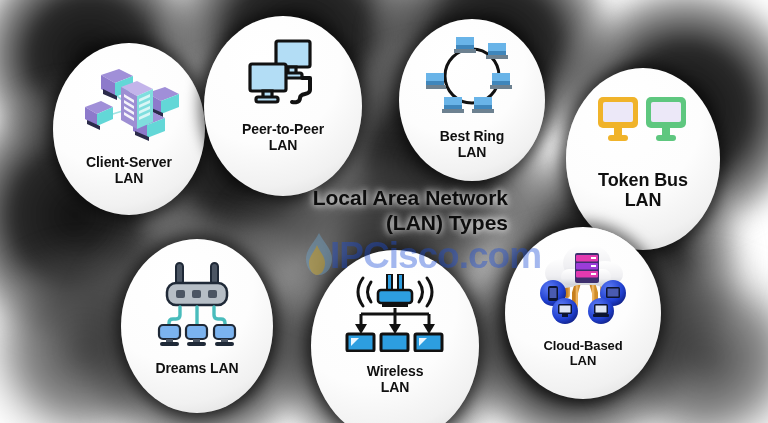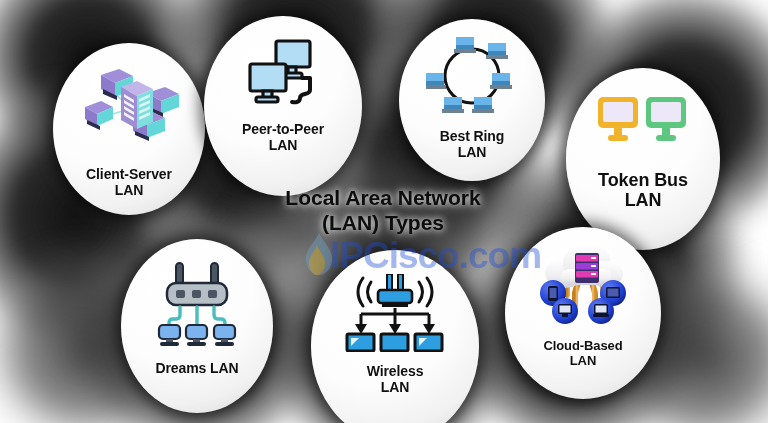--- a/index.html
+++ b/index.html
@@ -56,21 +56,21 @@
     color: #101010;
     line-height: 1.12;
     letter-spacing: -0.1px;
     white-space: pre-line;
   }
 
   
   .headline {
     position: absolute;
     z-index: 5;
-    text-align: center;
+    text-align: right;
     font-weight: bold;
     color: #0d0d0d;
     line-height: 1.18;
     white-space: pre-line;
     text-shadow: 0 0 6px rgba(255,255,255,0.85), 0 0 12px rgba(255,255,255,0.7);
   }
 
   
   .watermark {
     position: absolute;
@@ -187,21 +187,21 @@
           </g>
           <g fill="#e9fbfb" opacity="0.85">
             <polygon points="66,36 77,31 77,34 66,39"></polygon>
             <polygon points="66,42 77,37 77,40 66,45"></polygon>
             <polygon points="66,48 77,43 77,46 66,51"></polygon>
             <polygon points="66,54 77,49 77,52 66,57"></polygon>
           </g>
         </g>
       </svg>
     </div>
-    <div class="caption" style="font-size:14px; margin-top:20px;">Client-Server
+    <div class="caption" style="font-size:14px; margin-top:8px;">Client-Server
 LAN</div>
   </div>
 
   <div class="node" style="left:204px; top:16px; width:158px; height:158px; padding-top:22px;align-items:center;">
     <div class="art">
       <svg width="78" height="72" viewBox="0 0 78 72">
 
         <path d="M58 40 L66 40 L66 52 C66 58, 56 54, 56 60 C56 66, 48 64, 48 64" stroke="#111" stroke-width="4" fill="none" stroke-linecap="round" stroke-linejoin="round"></path>
 
         <g>

